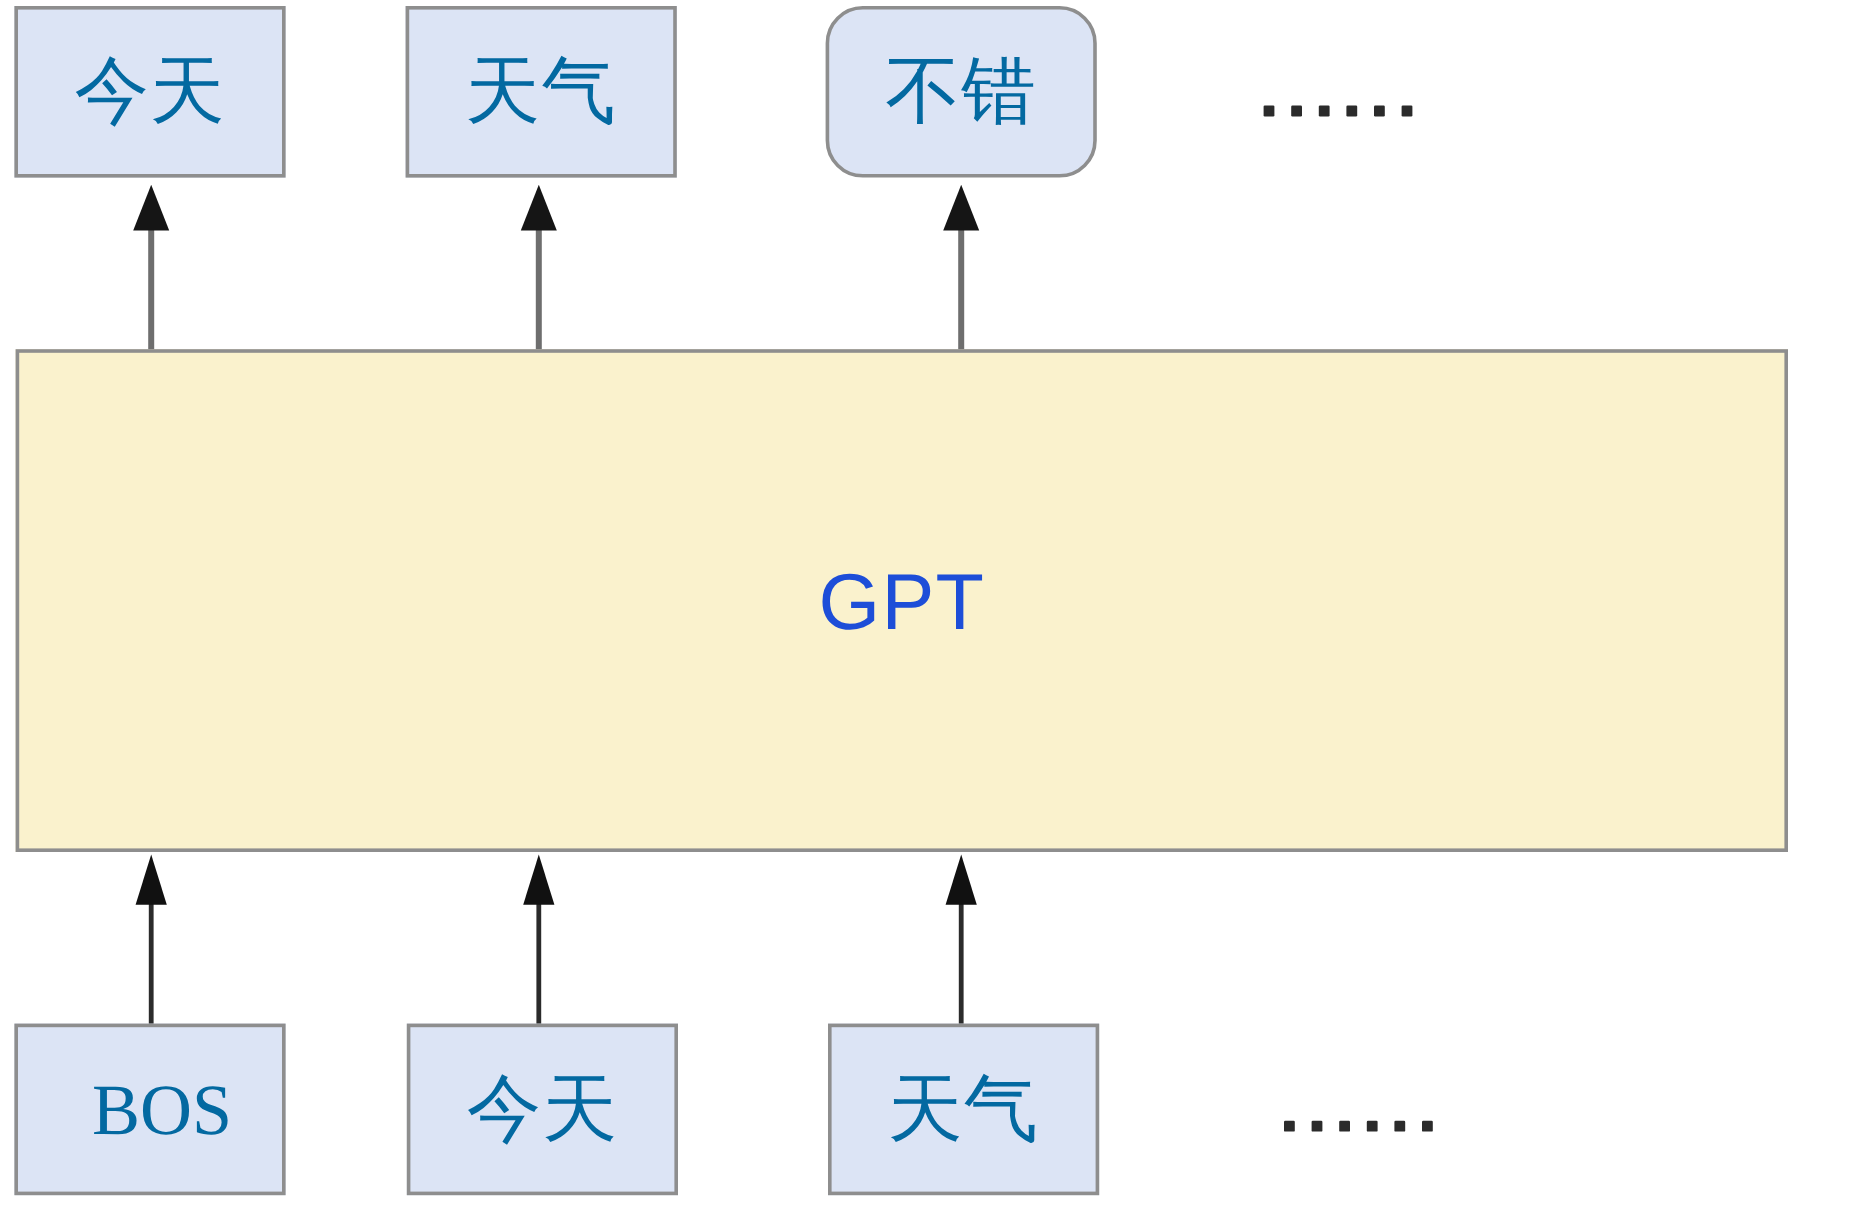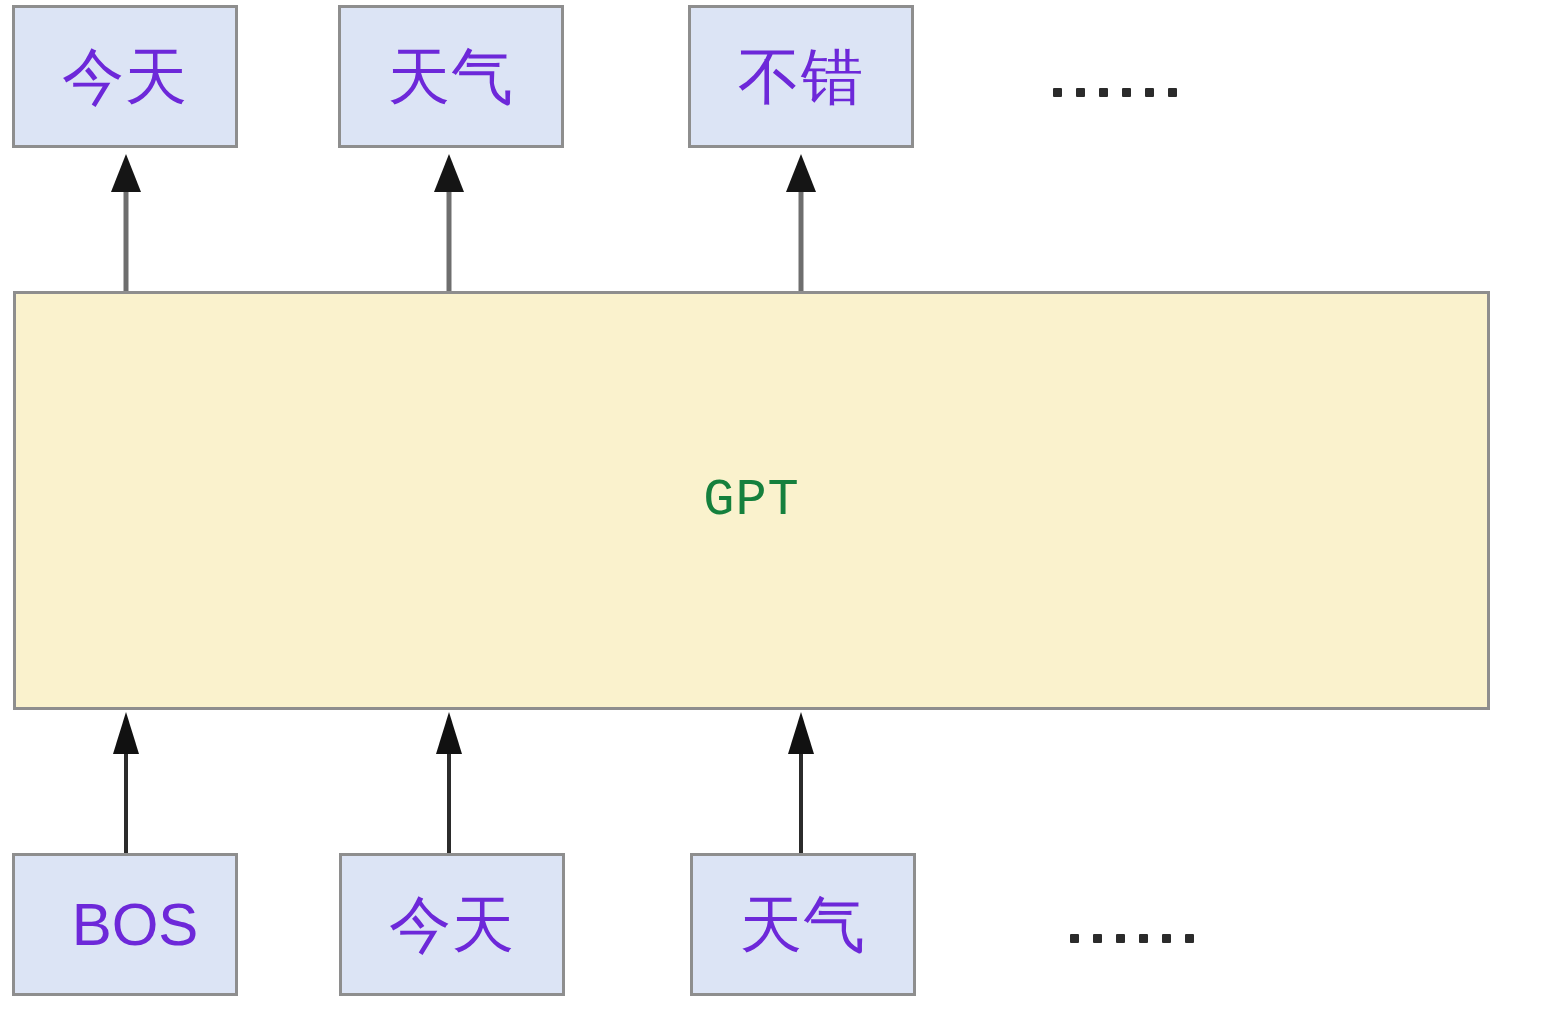--- a/index.html
+++ b/index.html
@@ -20,46 +20,46 @@
     position: absolute;
     box-sizing: border-box;
     background: #dce4f5;
     border: 3px solid #8e8e8e;
     display: flex;
     align-items: center;
     justify-content: center;
   }
   .token-label {
     font-size: 62px;
-    color: #6d28d9;
+    color: #0369a1;
     line-height: 1;
     letter-spacing: 1px;
     white-space: nowrap;
+    font-family: Liberation Serif, serif;
   }
   .token-label.latin {
     font-size: 60px;
     letter-spacing: 0px;
     margin-left: 20px;
   }
   
   .model-box {
     position: absolute;
     box-sizing: border-box;
     background: #faf2cd;
     border: 3px solid #8e8e8e;
     display: flex;
     align-items: center;
     justify-content: center;
   }
   .model-label {
-    font-size: 52px;
-    color: #15803d;
+    font-size: 66px;
+    color: #1d4ed8;
     line-height: 1;
     letter-spacing: 1px;
-    font-family: Liberation Mono, monospace;
   }
   
   .ellipsis {
     position: absolute;
     display: flex;
     align-items: center;
     gap: 14px;
   }
   .ellipsis .dot {
     width: 9px;
@@ -82,21 +82,21 @@
 <div id="canvas">
 
   <div class="token-box" style="left:12px; top:5px; width:226px; height:143px;">
     <span class="token-label">今天</span>
   </div>
 
   <div class="token-box" style="left:338px; top:5px; width:226px; height:143px;">
     <span class="token-label">天气</span>
   </div>
 
-  <div class="token-box" style="left:688px; top:5px; width:226px; height:143px;">
+  <div class="token-box" style="left:688px; top:5px; width:226px; height:143px;border-radius:31px;">
     <span class="token-label">不错</span>
   </div>
 
   <div class="ellipsis" style="left:1053px; top:88px;">
     <span class="dot"></span>
     <span class="dot"></span>
     <span class="dot"></span>
     <span class="dot"></span>
     <span class="dot"></span>
     <span class="dot"></span>

